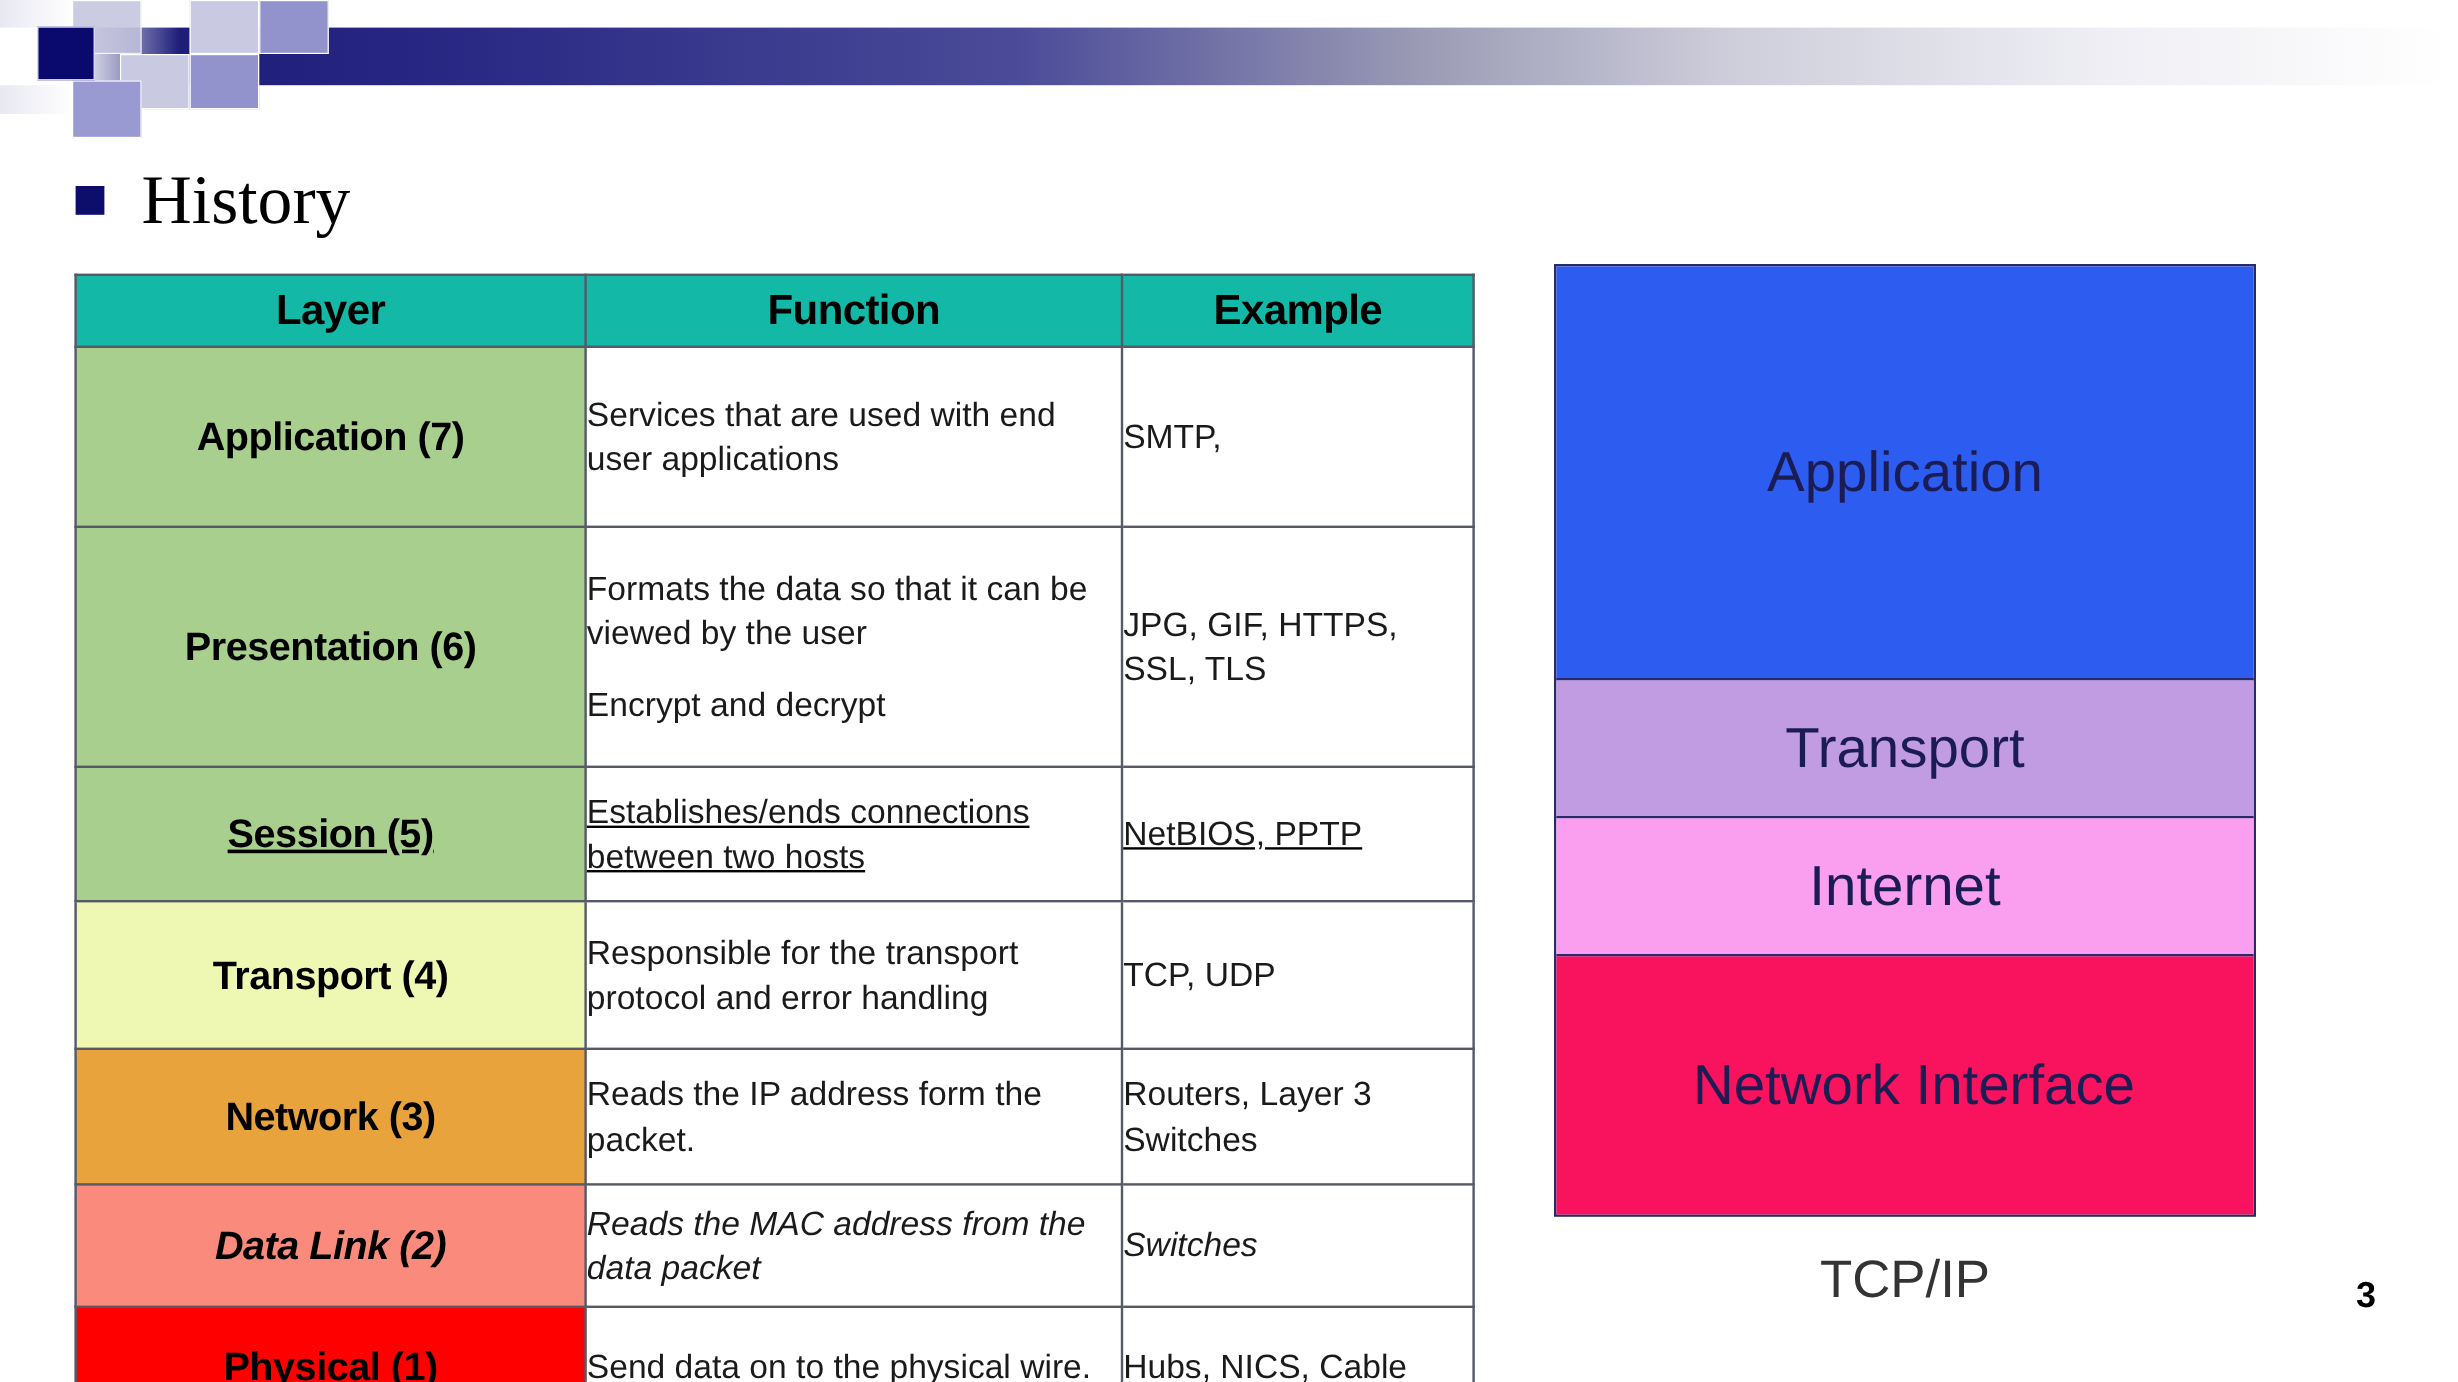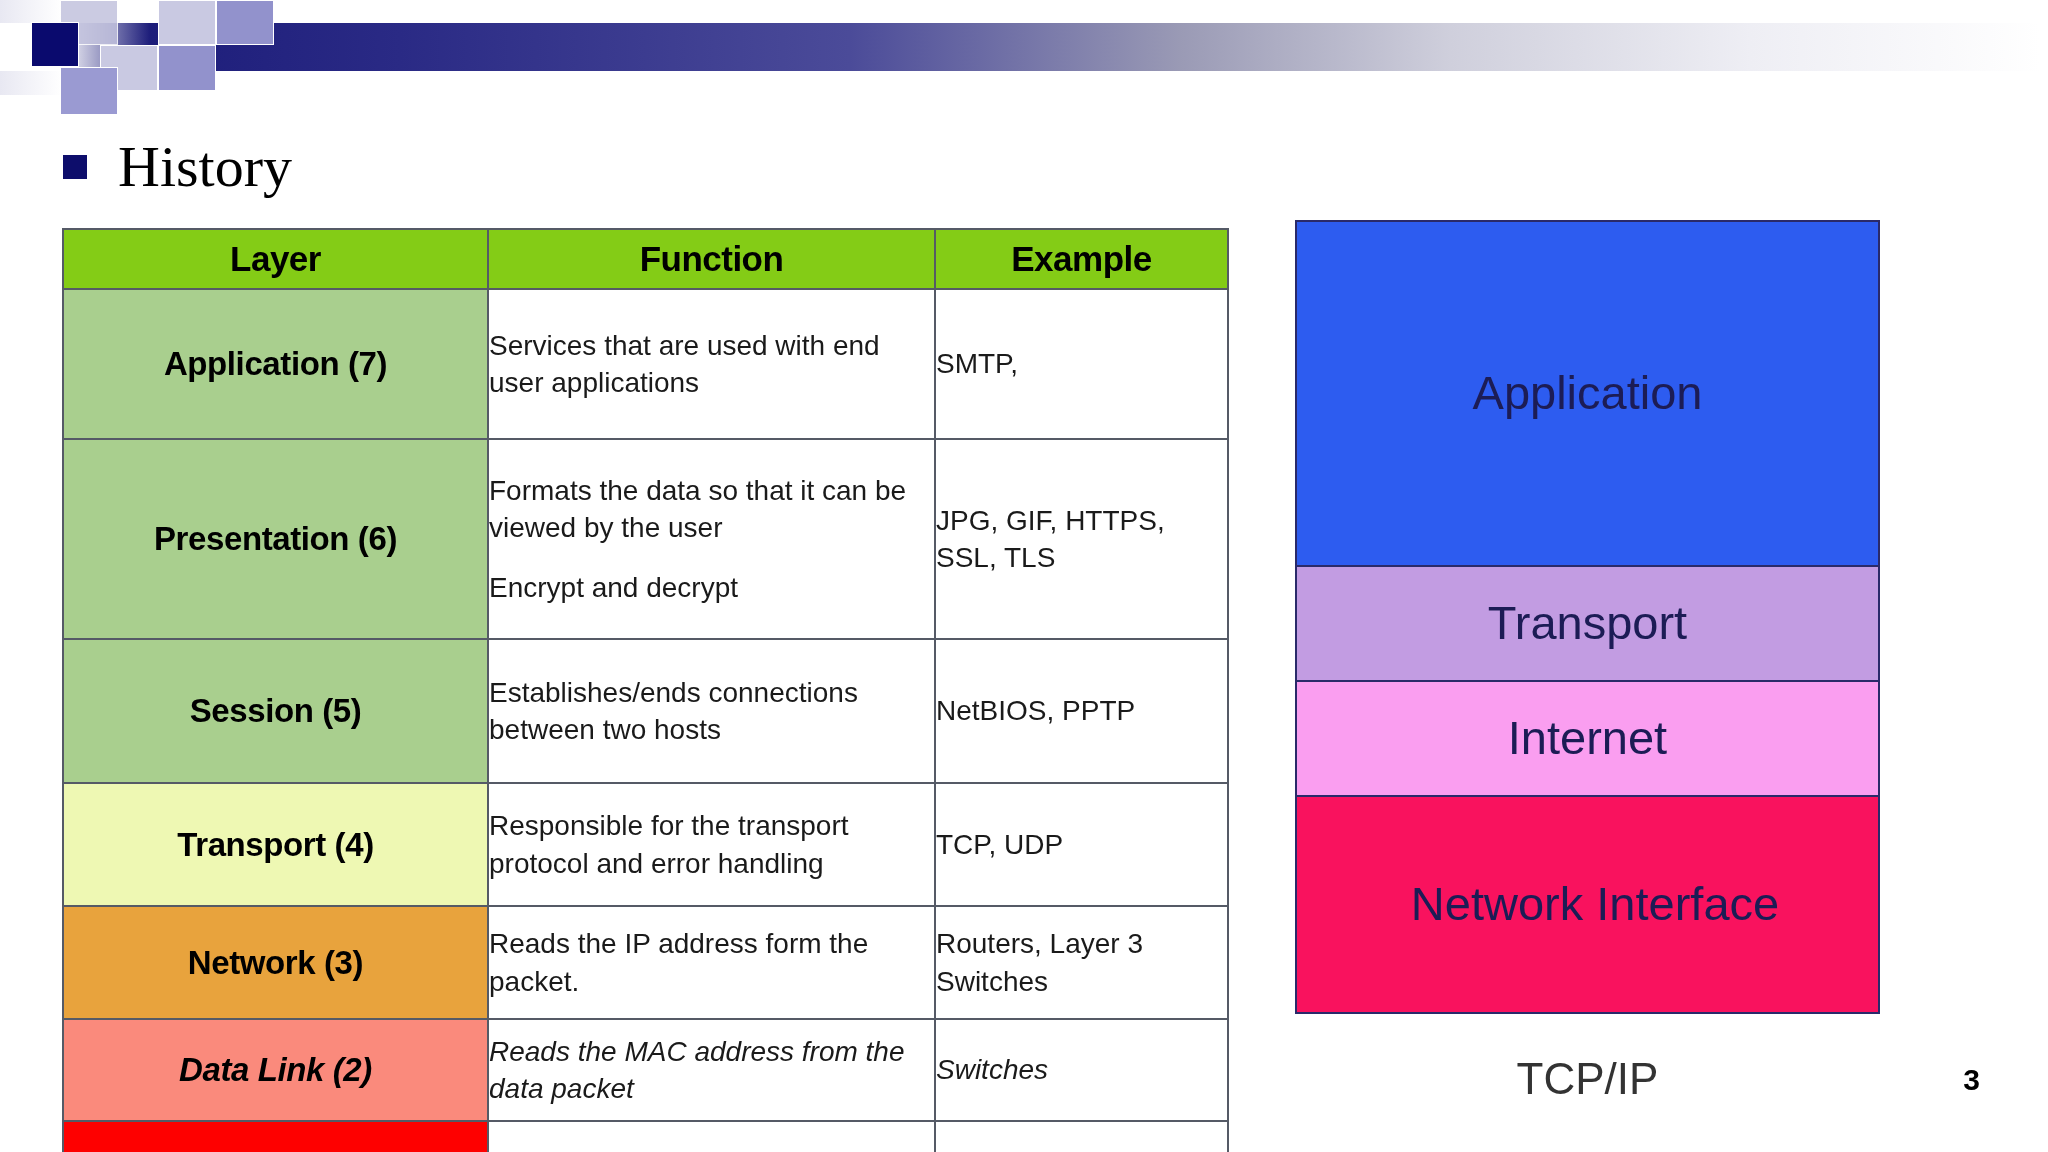--- a/index.html
+++ b/index.html
@@ -87,21 +87,21 @@
     border: 2px solid #555a66;
     padding: 0;
     vertical-align: middle;
   }
   #osi-table col.c-layer    { width: 425px; }
   #osi-table col.c-function { width: 447px; }
   #osi-table col.c-example  { width: 293px; }
 
   #osi-table th {
     height: 58px;
-    background: #84cc16;
+    background: #14b8a6;
     text-align: center;
     font-size: 35px;
     font-weight: bold;
     letter-spacing: -0.5px;
     color: #000000;
   }
 
   td.layer-cell {
     text-align: center;
     font-size: 33px;
@@ -149,21 +149,21 @@
     color: #1c1c55;
     line-height: 1.17;
     border-bottom: 2px solid #2a2a6a;
   }
   .tcp-layer:last-child { border-bottom: none; }
   #tcp-application { height: 345px; background: #2d5cf0; }
   #tcp-transport   { height: 115px; background: #c29ce2; }
   #tcp-internet    { height: 115px; background: #fa9ef0; }
   #tcp-network     { height: 215px; background: #f9125e; padding-left: 15px; }
   #tcpip-caption {
-    margin-top: 40px;
+    margin-top: 28px;
     text-align: center;
     font-size: 44px;
     color: #333333;
   }
 
   
   #page-number {
     position: absolute;
     right: 68px;
     bottom: 55px;
@@ -214,21 +214,21 @@
     </tr>
     <tr style="height:200px;">
       <td class="layer-cell bg-green">Presentation (6)</td>
       <td class="func-cell">
         <span>Formats the data so that it can be viewed by the user</span>
         <span class="blank-line"></span>
         <span>Encrypt and decrypt</span>
       </td>
       <td class="ex-cell">JPG, GIF, HTTPS, SSL, TLS</td>
     </tr>
-    <tr style="height:144px;">
+    <tr style="height:112px;text-decoration:underline;">
       <td class="layer-cell bg-green">Session (5)</td>
       <td class="func-cell">Establishes/ends connections between two hosts</td>
       <td class="ex-cell">NetBIOS, PPTP</td>
     </tr>
     <tr style="height:123px;">
       <td class="layer-cell bg-yellow">Transport (4)</td>
       <td class="func-cell">Responsible for the transport protocol and error handling</td>
       <td class="ex-cell">TCP, UDP</td>
     </tr>
     <tr style="height:113px;">

